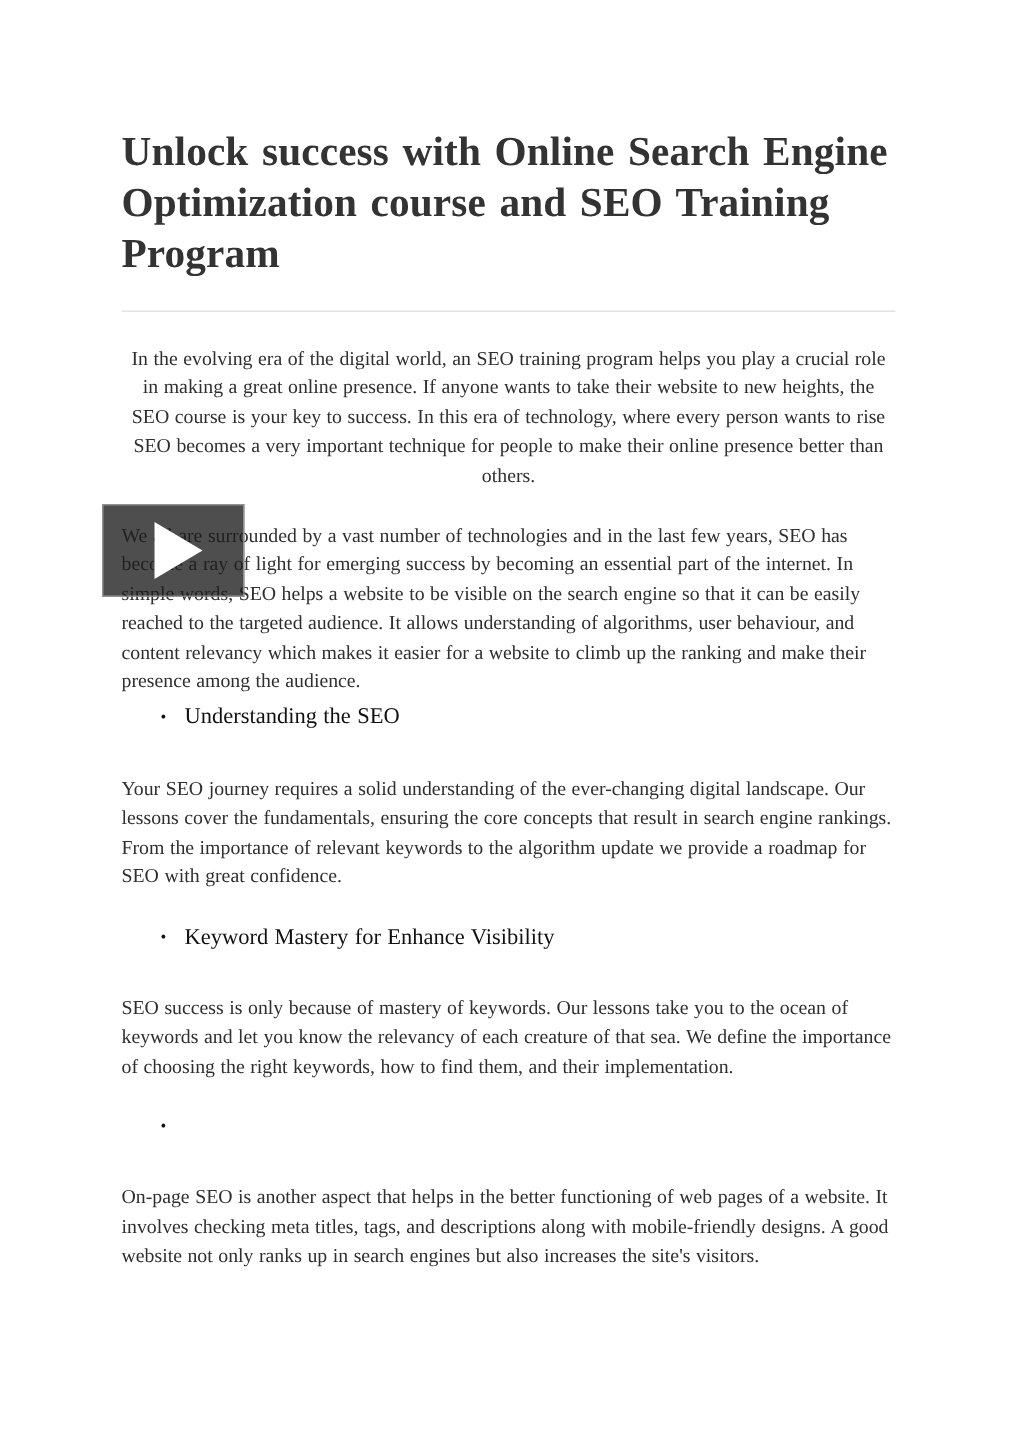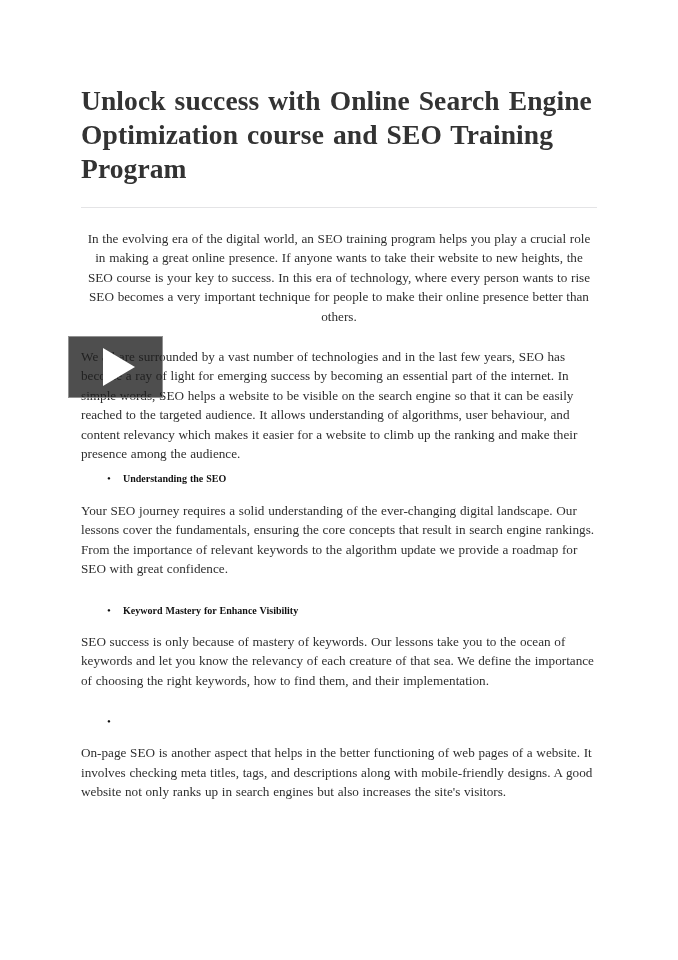--- a/index.html
+++ b/index.html
@@ -93,28 +93,28 @@
   .bullet-dot {
     width: 16px;
     flex: 0 0 16px;
     font-size: 11px;
     line-height: 19px;
     color: #111111;
     text-align: left;
     padding-top: 0px;
   }
   .bullet-text {
-    font-size: 10px;
+    font-size: 15px;
     line-height: 19.4px;
-    font-weight: bold;
+    font-weight: normal;
     color: #111111;
     word-spacing: 0.5px;
   }
 
-  .para.after-bullet { margin-top: 12px; }
+  .para.after-bullet { margin-top: 27px; }
 
   
   .video-overlay {
     position: absolute;
     left: 68px;
     top: 336px;
     width: 95px;
     height: 62px;
     background: rgba(28, 28, 28, 0.78);
     border: 1px solid rgba(200, 200, 200, 0.55);

